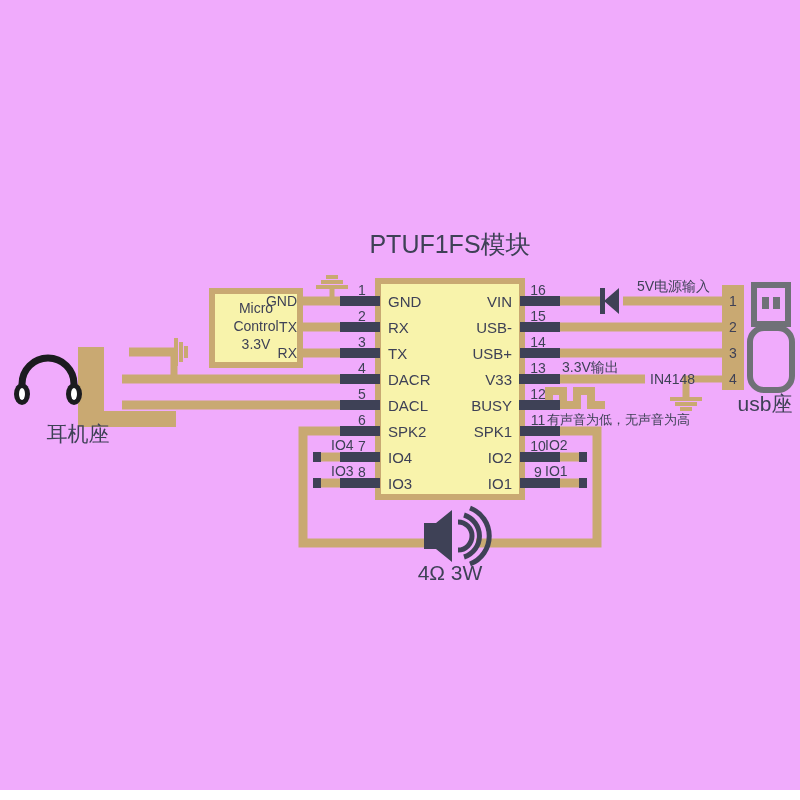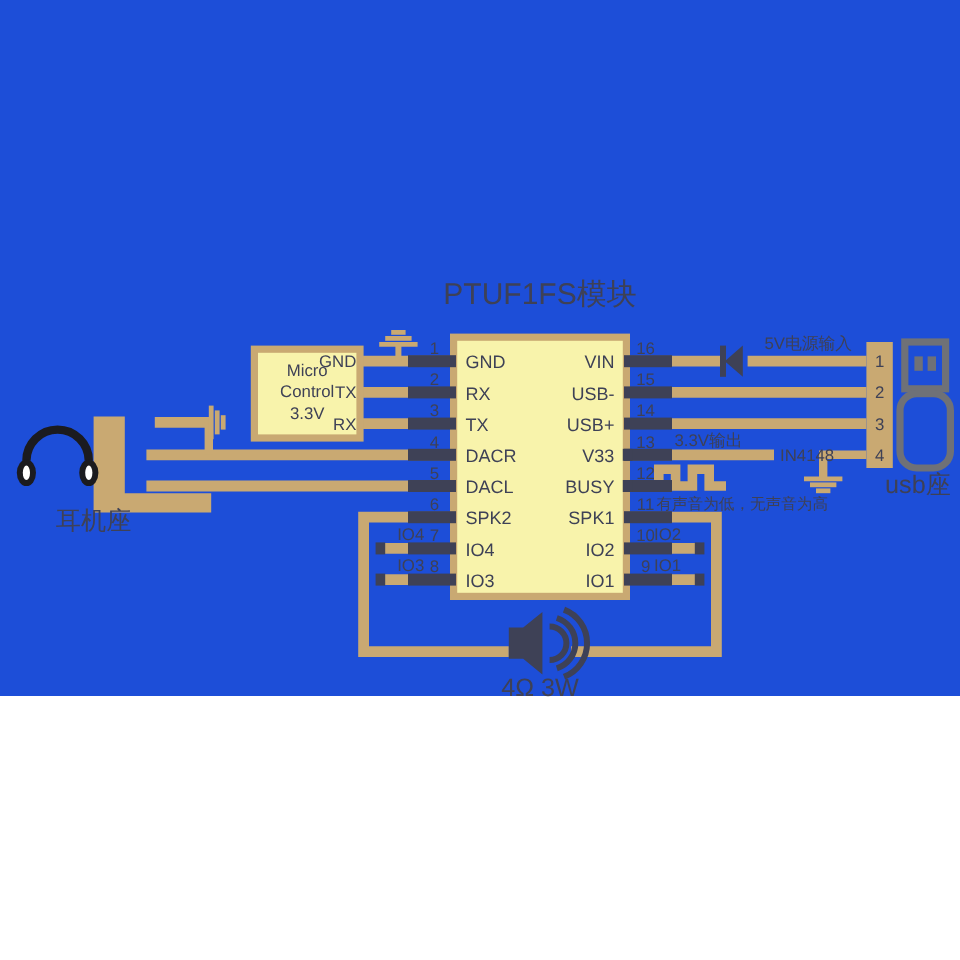--- a/index.html
+++ b/index.html
@@ -1,17 +1,17 @@
 <!DOCTYPE html>
 <html><head>
 <meta charset="utf-8">
 <style>
   html,body{margin:0;padding:0;background:#ffffff;}
   body{width:800px;height:800px;overflow:hidden;font-family:"Liberation Sans","DejaVu Sans",sans-serif;}
-  #stage{position:relative;width:800px;height:580px;background:#1d4ed8;}
+  #stage{position:relative;width:800px;height:790px;background:#f0abfc;}
   svg{display:block;}
   .lbl{fill:#3e4156;font-family:"Liberation Sans","DejaVu Sans",sans-serif;}
 </style>
 </head>
 <body>
 
 <div id="stage">
 <svg width="800" height="800" viewBox="0 0 800 800" xmlns="http://www.w3.org/2000/svg">
 
   <text id="t-title" class="lbl" x="450" y="253" font-size="25" text-anchor="middle">PTUF1FS模块</text>

